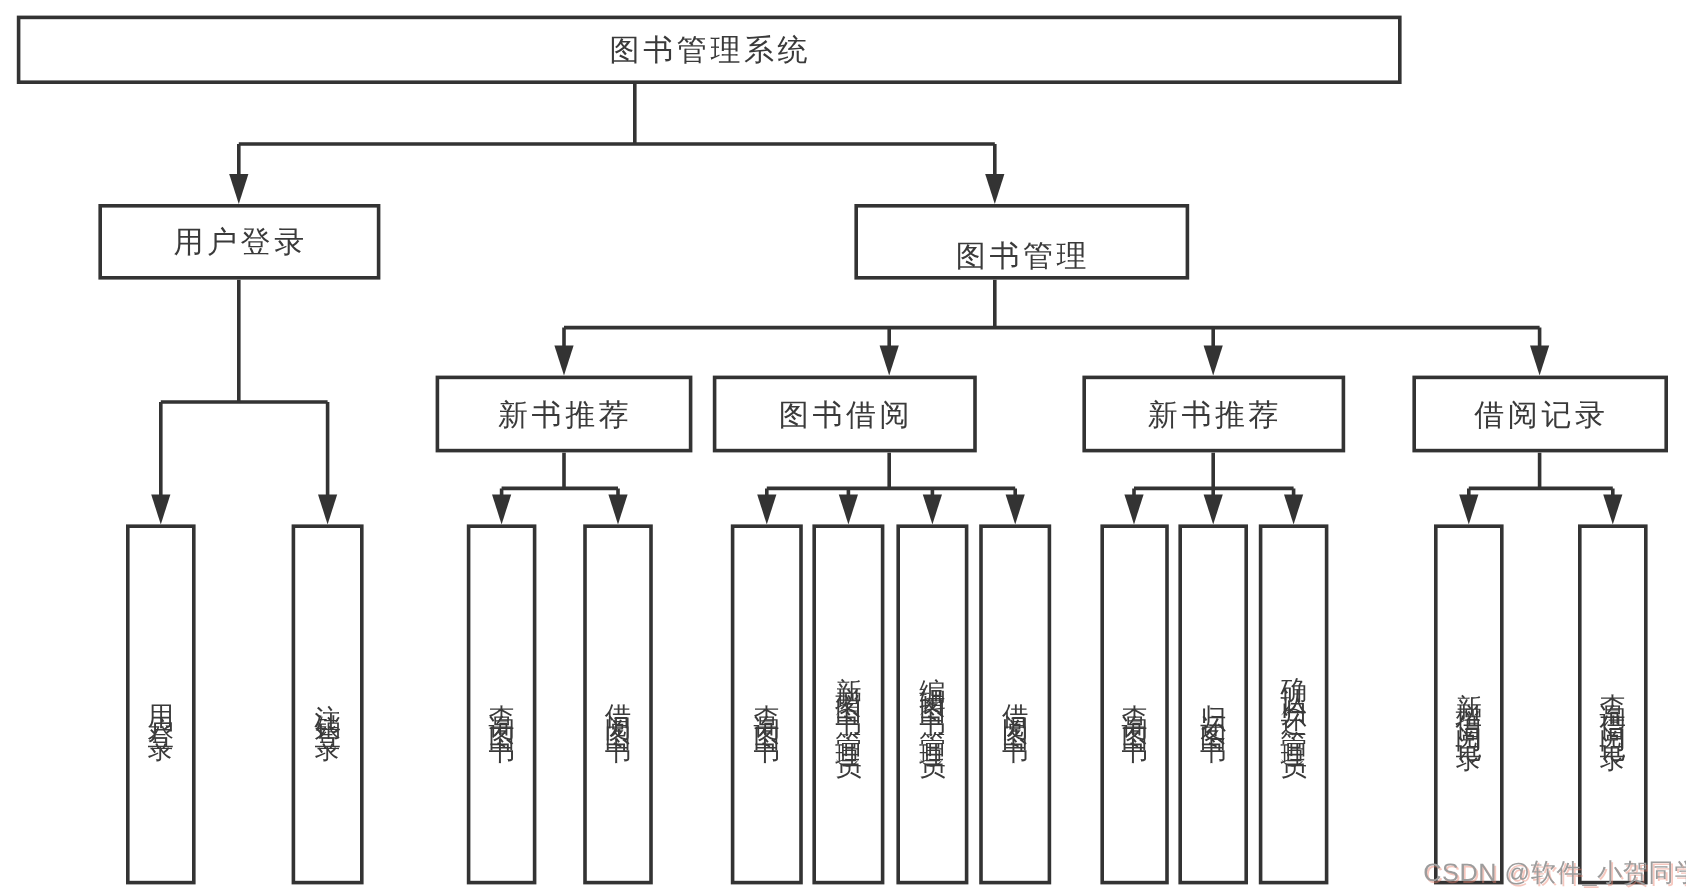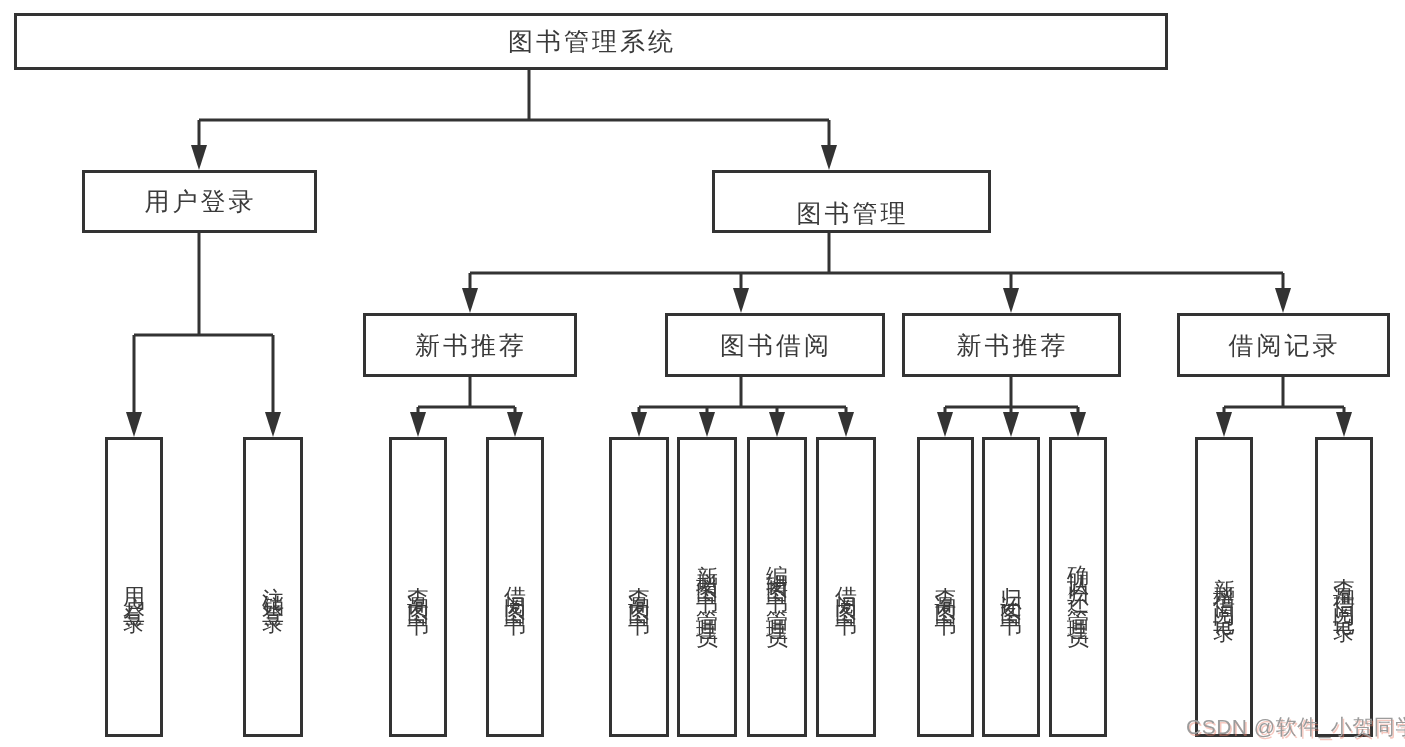--- a/index.html
+++ b/index.html
@@ -115,21 +115,21 @@
   <div class="node hbox" style="left:82px; top:170px; width:235px; height:63px;">
     <span class="lbl">用户登录</span>
   </div>
   <div class="node hbox" style="left:712px; top:170px; width:279px; height:63px;align-items:flex-end;">
     <span class="lbl">图书管理</span>
   </div>
 
   <div class="node hbox" style="left:363px; top:313px; width:214px; height:64px;">
     <span class="lbl">新书推荐</span>
   </div>
-  <div class="node hbox" style="left:665px; top:313px; width:220px; height:64px;">
+  <div class="node hbox" style="left:594px; top:313px; width:220px; height:64px;">
     <span class="lbl">图书借阅</span>
   </div>
   <div class="node hbox" style="left:902px; top:313px; width:219px; height:64px;">
     <span class="lbl">新书推荐</span>
   </div>
   <div class="node hbox" style="left:1177px; top:313px; width:213px; height:64px;">
     <span class="lbl">借阅记录</span>
   </div>
 
   <div class="node vbox" style="left:105px; top:437px; width:58px; height:300px;">

